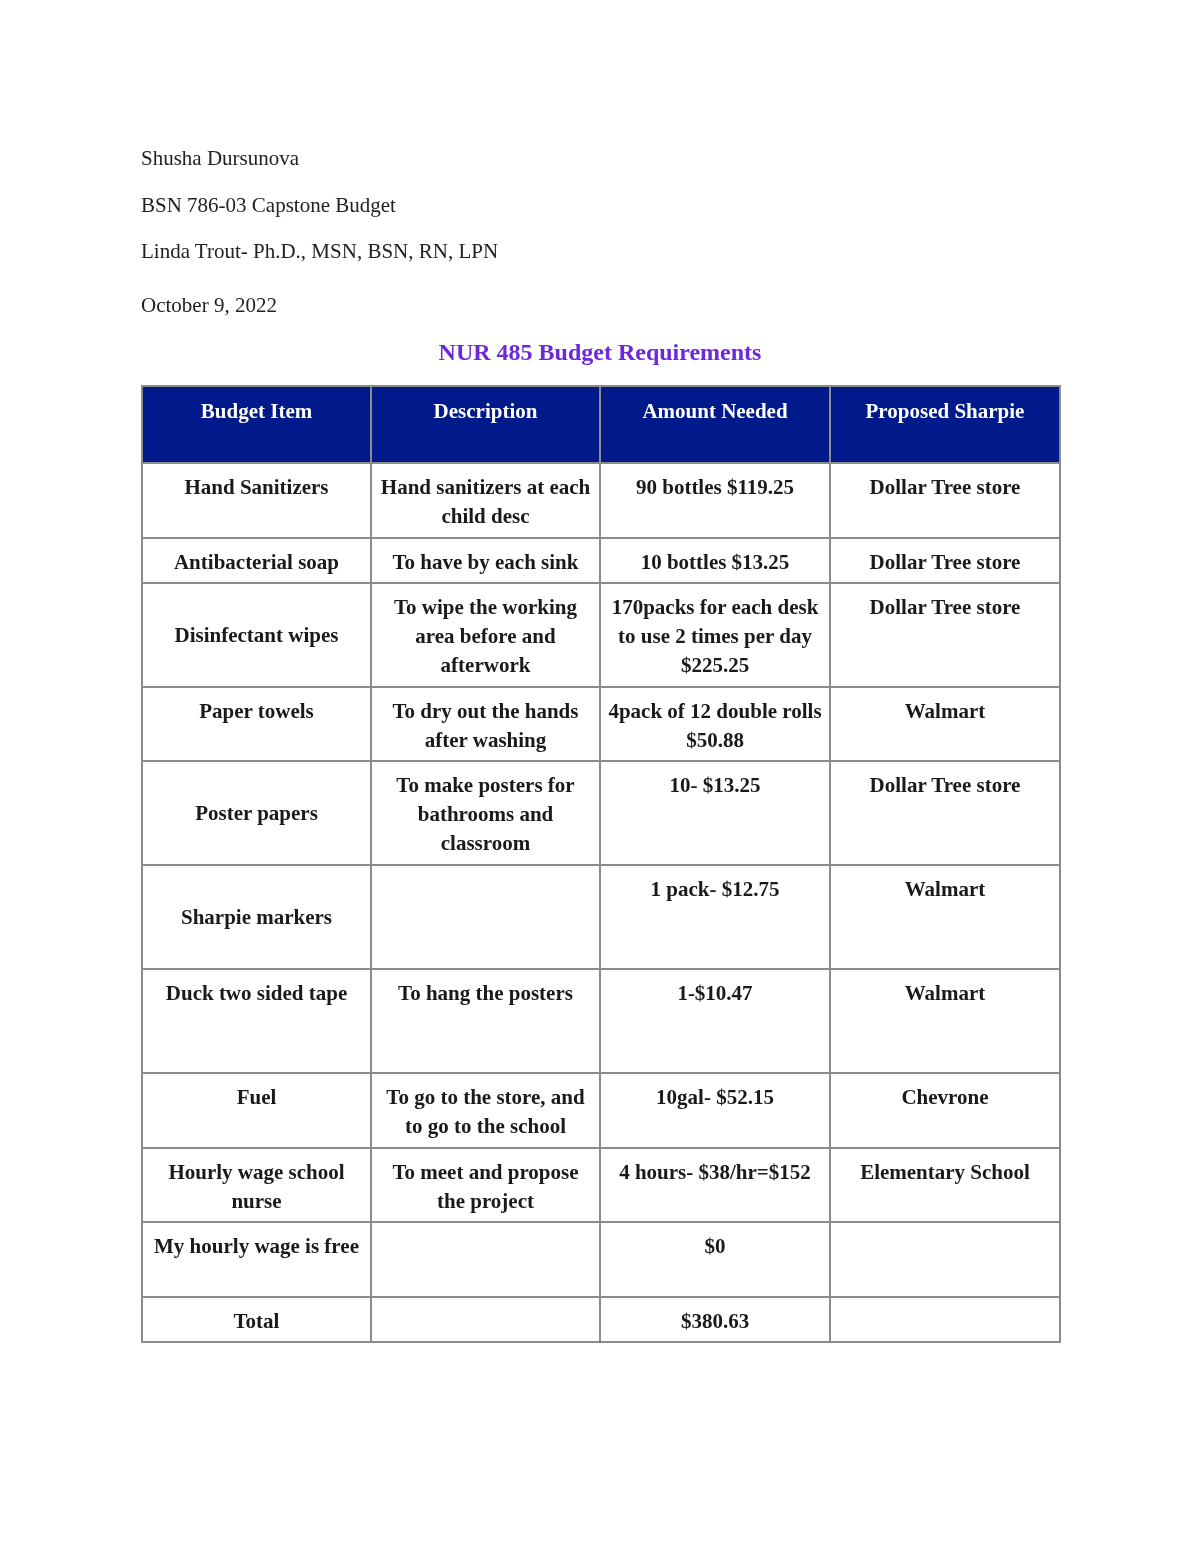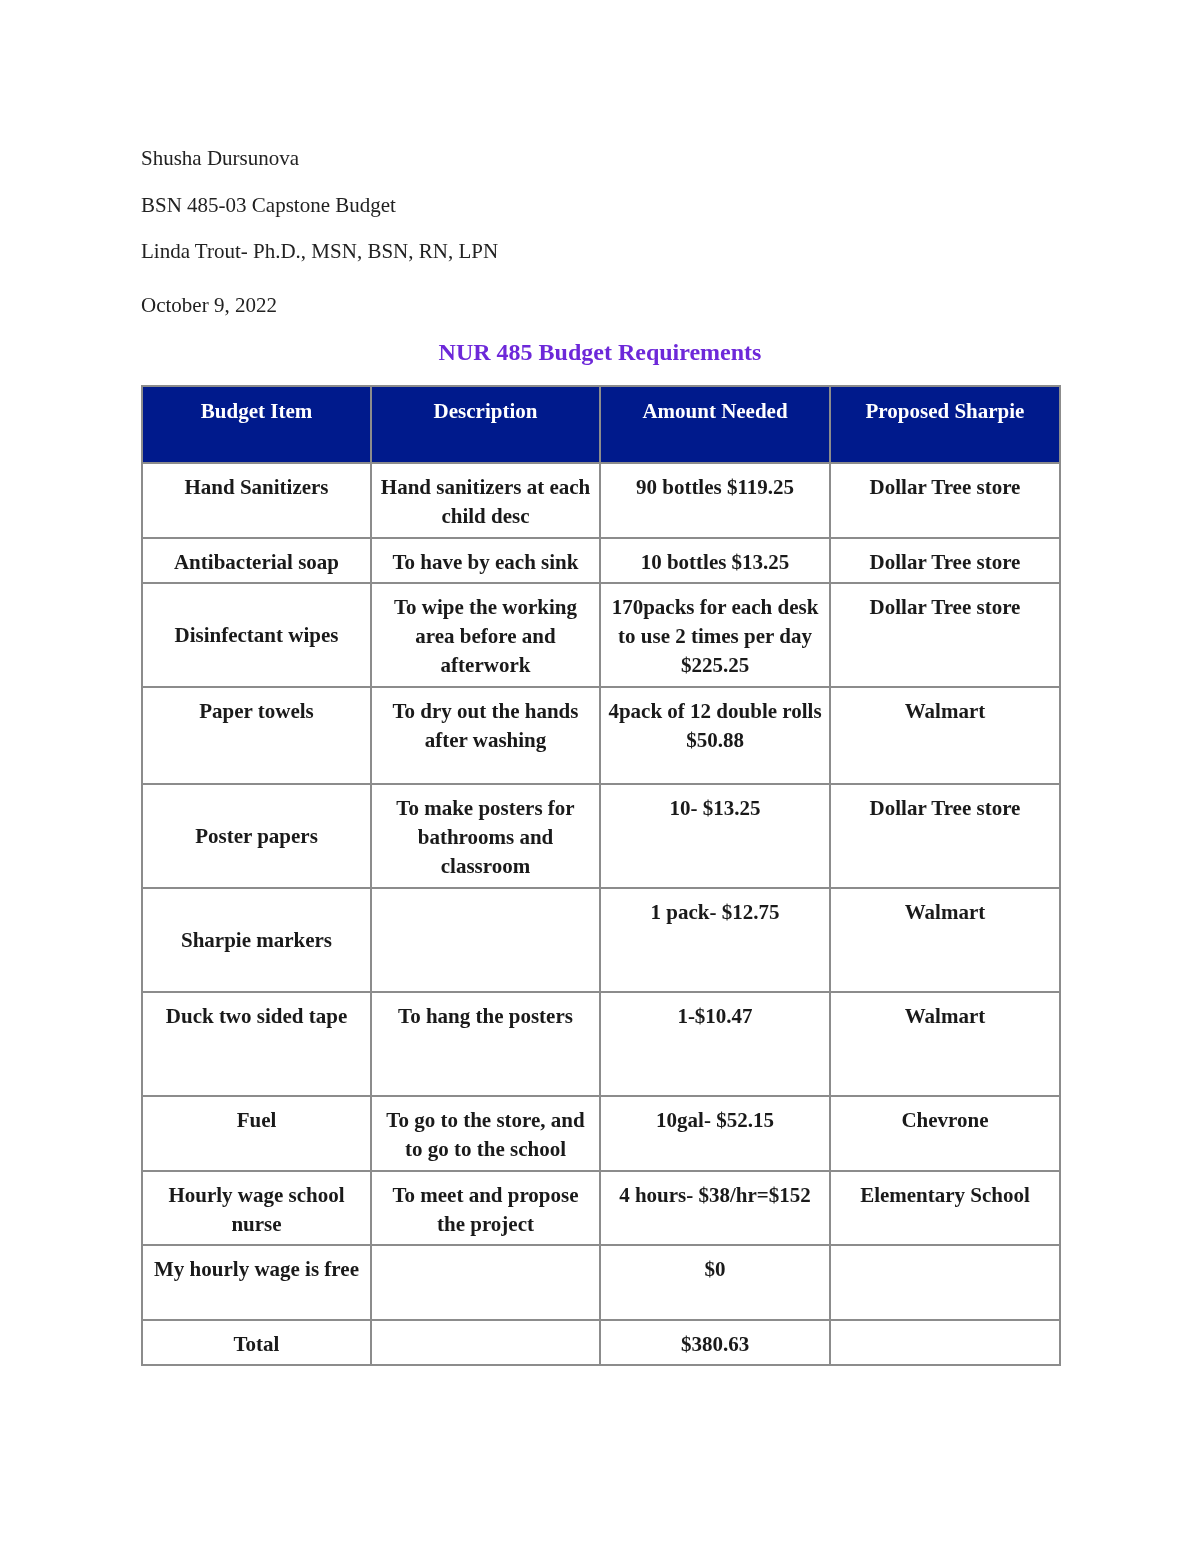--- a/index.html
+++ b/index.html
@@ -71,21 +71,21 @@
   }
   table.budget td.top { vertical-align: top; padding-top: 9px; }
   table.budget td.mid { vertical-align: middle; }
 </style>
 </head>
 <body>
 
 <div class="page">
 
   <div class="meta-line" style="top:146px;">Shusha Dursunova</div>
-  <div class="meta-line" style="top:193px;">BSN 485-03 Capstone Budget</div>
+  <div class="meta-line" style="top:193px;">BSN 786-03 Capstone Budget</div>
   <div class="meta-line" style="top:239px;">Linda Trout- Ph.D., MSN, BSN, RN, LPN</div>
   <div class="meta-line" style="top:293px;">October 9, 2022</div>
 
   <div class="title">NUR 485 Budget Requirements</div>
 
   <table class="budget">
     <colgroup>
       <col class="c1">
         <col class="c2">
         <col class="c3">
@@ -111,21 +111,21 @@
         <td class="top">To have by each sink</td>
         <td class="top">10 bottles $13.25</td>
         <td class="top">Dollar Tree store</td>
       </tr>
       <tr style="height:104px;">
         <td class="mid">Disinfectant wipes</td>
         <td class="top">To wipe the working area before and afterwork</td>
         <td class="top">170packs for each desk to use 2 times per day $225.25</td>
         <td class="top">Dollar Tree store</td>
       </tr>
-      <tr style="height:97px;margin-top:8px;">
+      <tr style="height:74px;margin-top:8px;">
         <td class="top">Paper towels</td>
         <td class="top">To dry out the hands after washing</td>
         <td class="top">4pack of 12 double rolls  $50.88</td>
         <td class="top">Walmart</td>
       </tr>
       <tr style="height:104px;">
         <td class="mid">Poster papers</td>
         <td class="top">To make posters for bathrooms and classroom</td>
         <td class="top">10- $13.25</td>
         <td class="top">Dollar Tree store</td>

